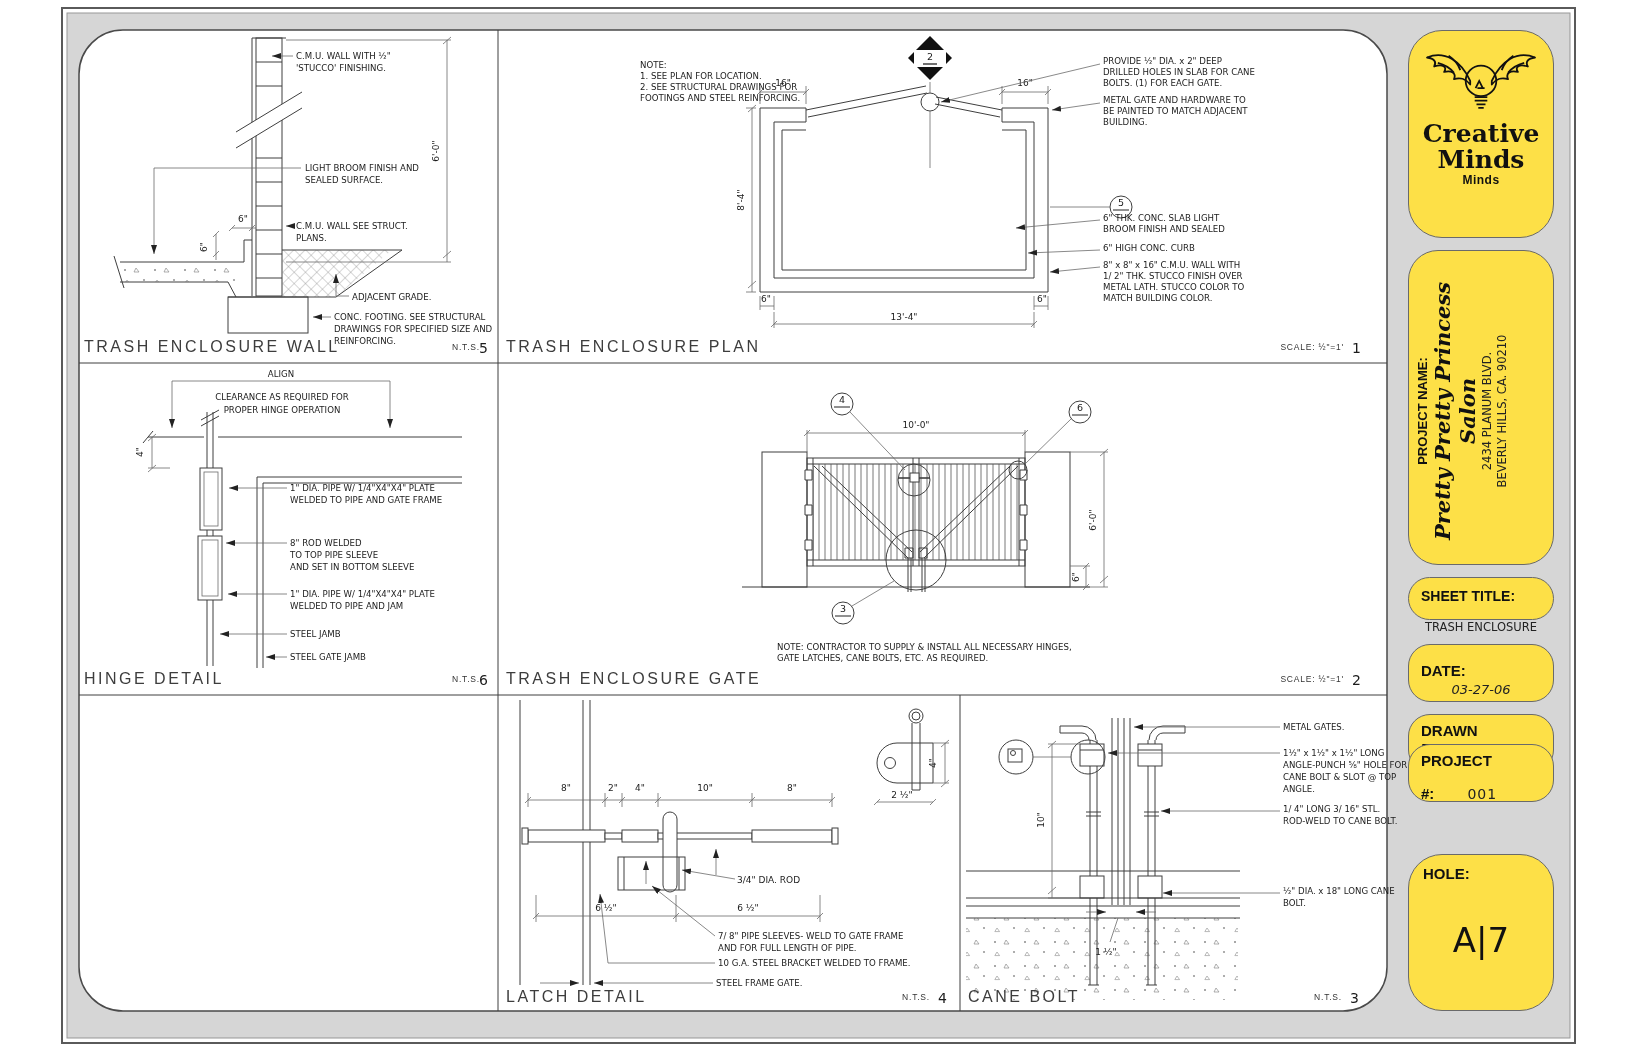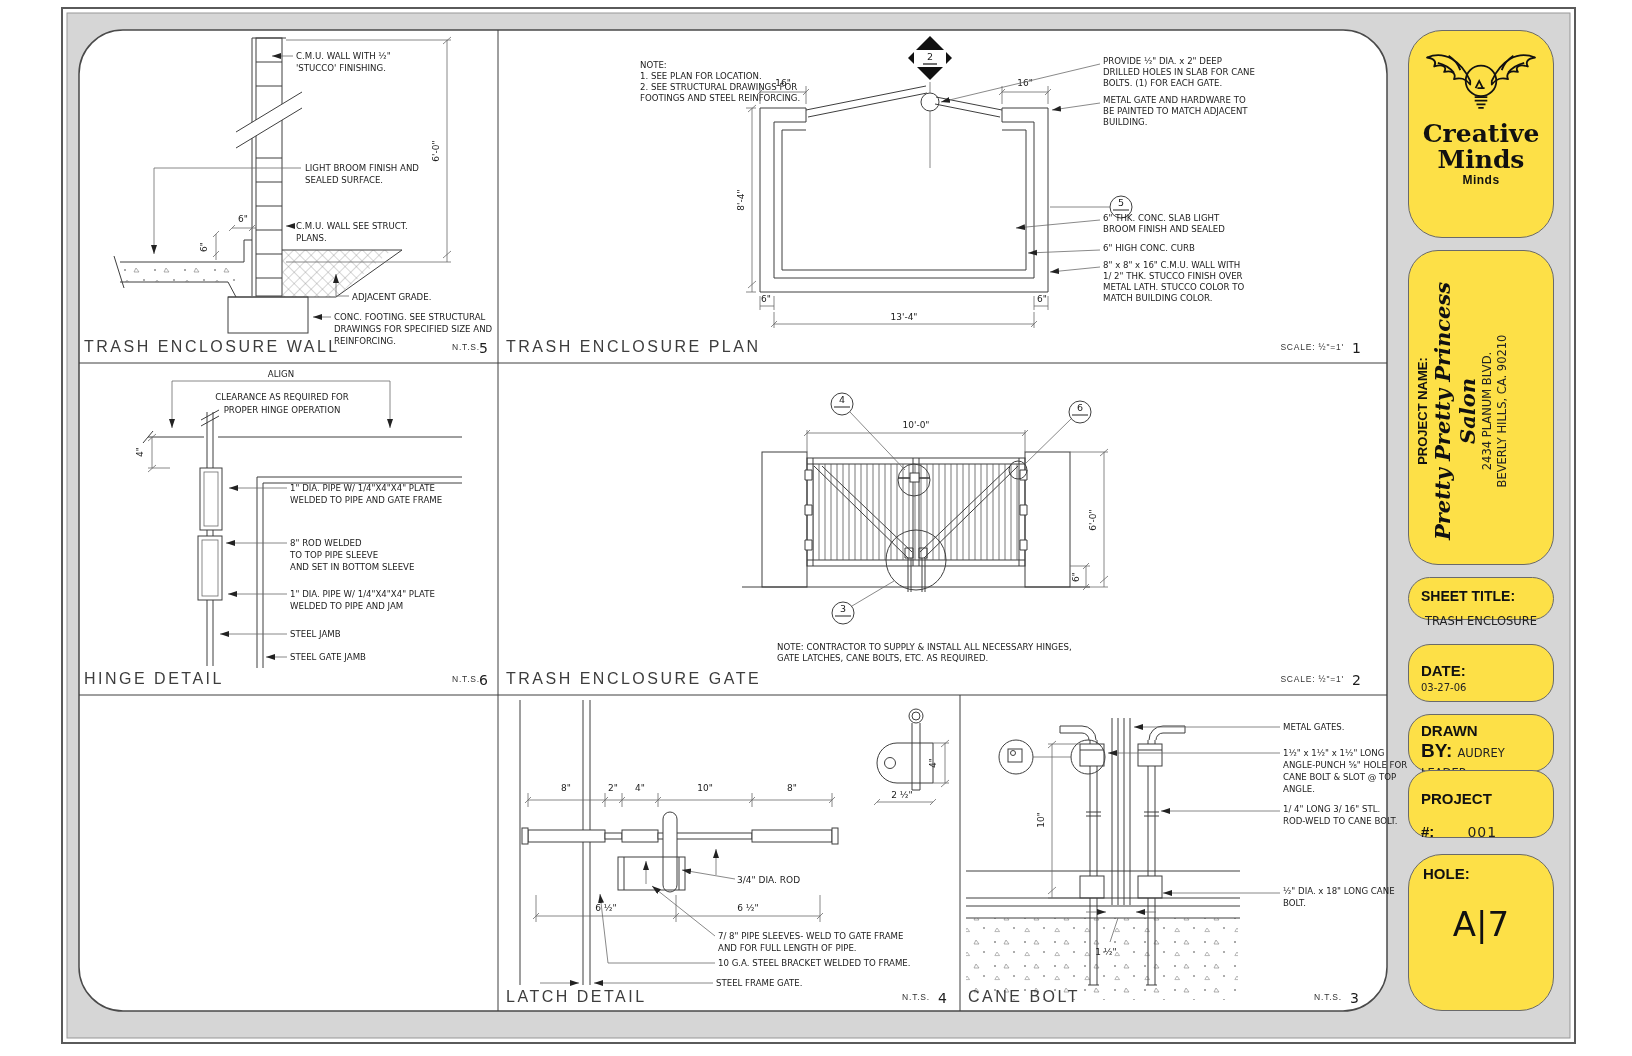--- a/index.html
+++ b/index.html
@@ -18,21 +18,21 @@
   .wfill{fill:#fff;stroke:#3f3f3f;stroke-width:1;}
   
   .tb{position:absolute;left:1408px;width:146px;background:#fde047;border:1.5px solid #6a6a6a;box-sizing:border-box;}
   .tb .lbl{font-family:"Liberation Sans",sans-serif;font-weight:bold;font-size:14px;color:#111;}
   .tb .val{font-size:11.5px;color:#222;}
   .logoword{font-family:"DejaVu Serif",serif;font-weight:bold;font-size:25px;line-height:26px;text-align:center;color:#111;}
   .logotag{font-family:"Liberation Sans",sans-serif;font-weight:bold;font-size:12px;text-align:center;color:#111;letter-spacing:.5px;}
   .rot{position:absolute;left:6px;top:306px;width:292px;height:132px;transform:rotate(-90deg);transform-origin:0 0;text-align:center;}
   .script{font-family:"DejaVu Serif",serif;font-style:italic;font-weight:bold;font-size:21px;line-height:25px;color:#111;}
   .addr{font-size:11.5px;line-height:15px;color:#222;}
-  .sheetno{font-size:34px;text-align:center;margin-top:22px;color:#111;}
+  .sheetno{font-size:34px;text-align:center;margin-top:38px;color:#111;}
 </style>
 </head>
 <body>
 
 <div class="page">
 
 <svg width="1632" height="1056" viewBox="0 0 1632 1056" style="position:absolute;left:0;top:0">
   <defs>
     <marker id="ar" markerWidth="10" markerHeight="8" refX="9" refY="3" orient="auto" markerUnits="userSpaceOnUse">
       <path d="M0,0L9,3L0,6Z" fill="#222"></path>
@@ -412,37 +412,37 @@
   <div class="rot">
     <div class="lbl" style="font-size:13px;">PROJECT NAME:</div>
     <div class="script">Pretty Pretty Princess Salon</div>
     <div class="addr">2434 PLANUM BLVD.</div>
     <div class="addr">BEVERLY HILLS, CA. 90210</div>
   </div>
 </div>
 
 <div class="tb" style="top:577px;height:43px;border-radius:22px;padding:10px 12px;">
   <div class="lbl">SHEET TITLE:</div>
-  <div class="val" style="text-align:center;margin-top:10px;">TRASH ENCLOSURE</div>
+  <div class="val" style="text-align:center;margin-top:16px;">TRASH ENCLOSURE</div>
 </div>
 
 <div class="tb" style="top:644px;height:58px;border-radius:22px;padding:17px 12px;">
   <div class="lbl" style="font-size:15px;">DATE:</div>
-  <div class="val" style="text-align:left;margin-top:3px;font-size:10px;">03-27-06</div>
+  <div class="val" style="text-align:center;margin-top:3px;font-size:13px;font-style:italic;">03-27-06</div>
 </div>
 
 <div class="tb" style="top:714px;height:58px;border-radius:22px;padding:7px 12px;">
   <div class="lbl" style="font-size:15px;">DRAWN</div>
   <div style="margin-top:1px;">
     <span class="lbl" style="font-size:19px;">BY:</span>
     <span class="val">AUDREY LEADER</span>
   </div>
 </div>
 
-<div class="tb" style="top:770px;height:68px;border-radius:22px;padding:19px 12px;">
+<div class="tb" style="top:744px;height:58px;border-radius:22px;padding:7px 12px;">
   <div class="lbl" style="font-size:15px;">PROJECT</div>
   <div style="margin-top:15px;">
     <span class="lbl" style="font-size:15px;">#:</span>
     <span class="val" style="margin-left:28px;font-size:14px;letter-spacing:1px;">001</span>
   </div>
 </div>
 
 <div class="tb" style="top:854px;height:157px;border-radius:34px;padding:10px 14px;">
   <div class="lbl" style="font-size:15px;">HOLE:</div>
   <div class="sheetno">A|7</div>

